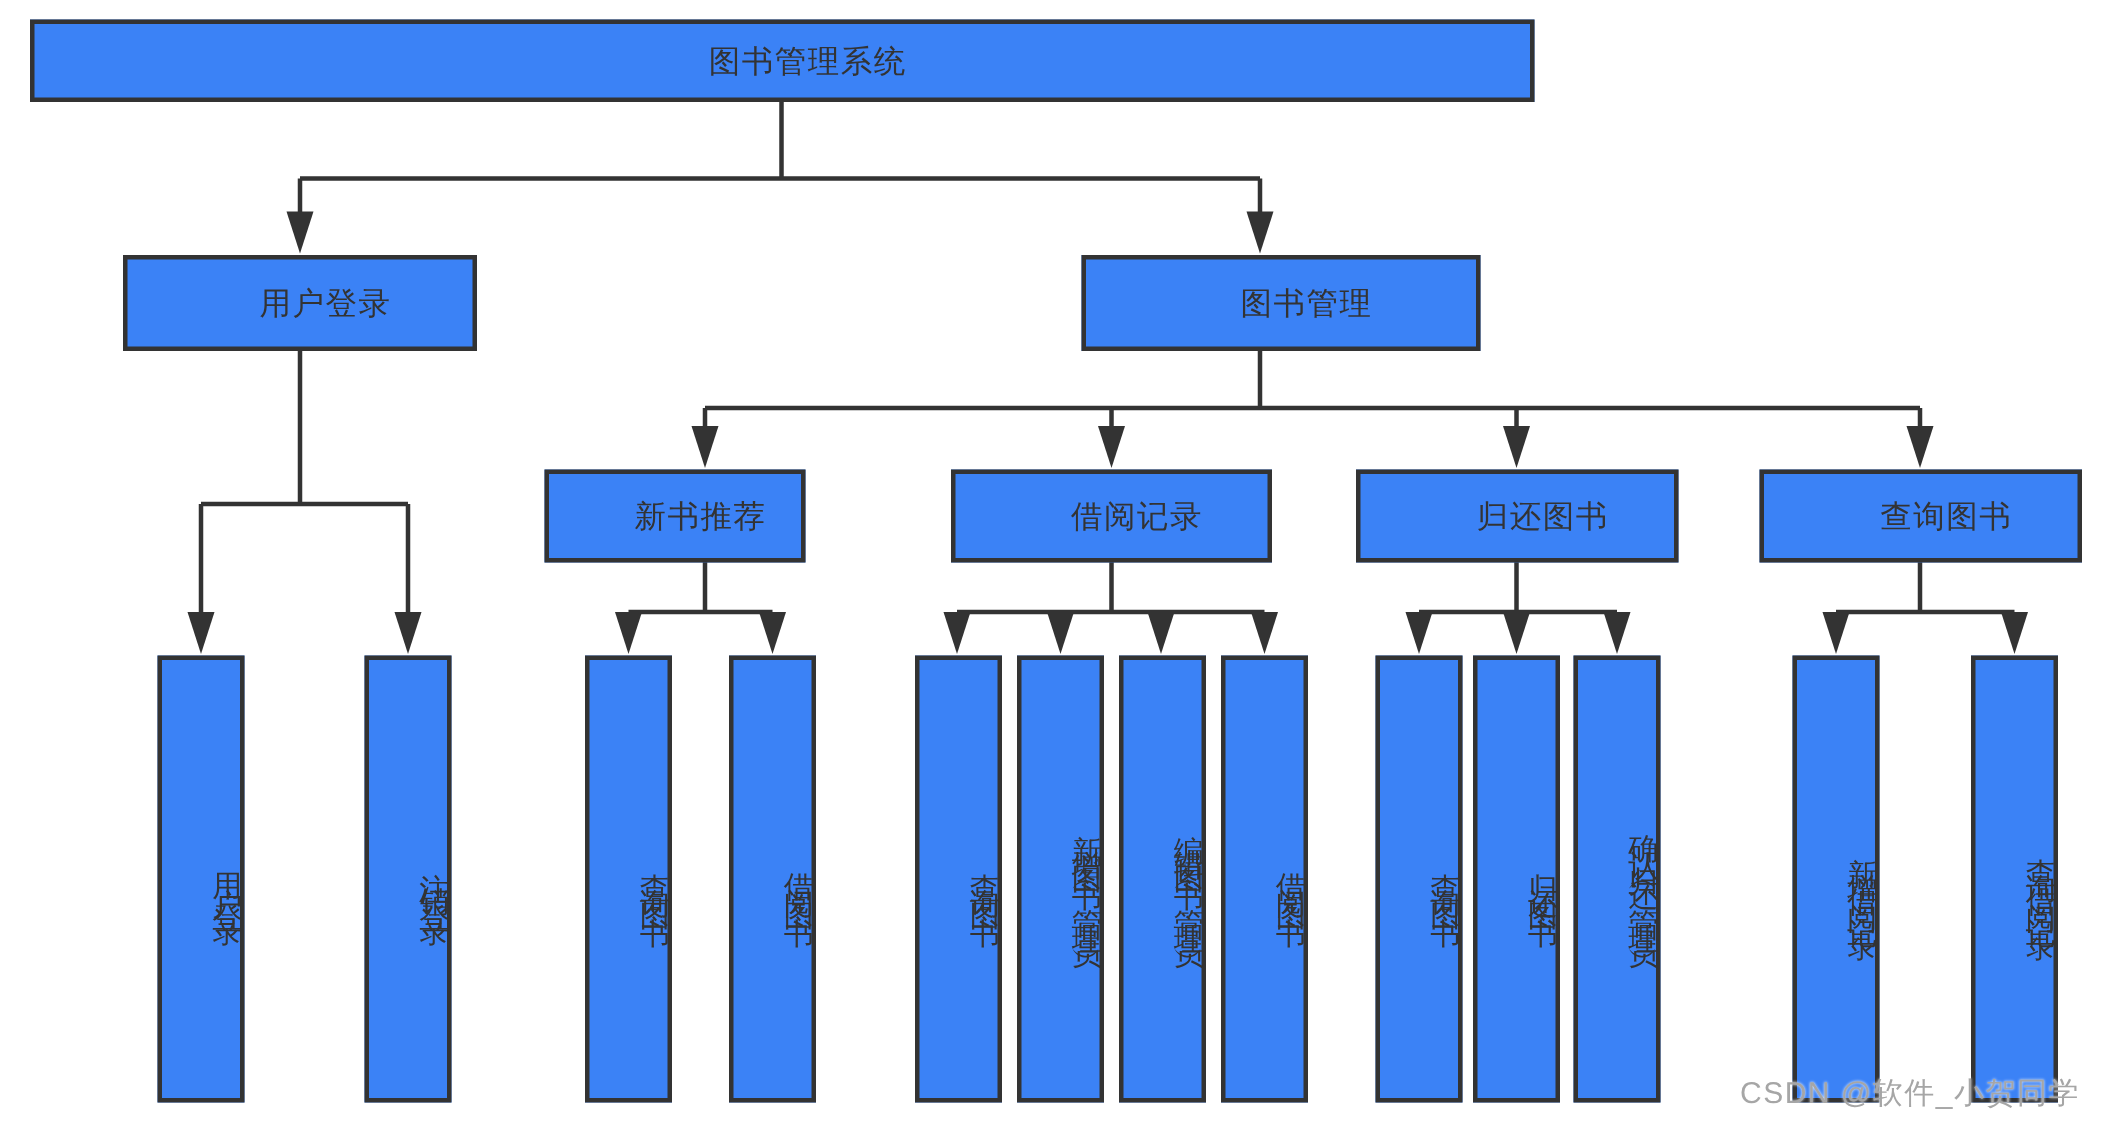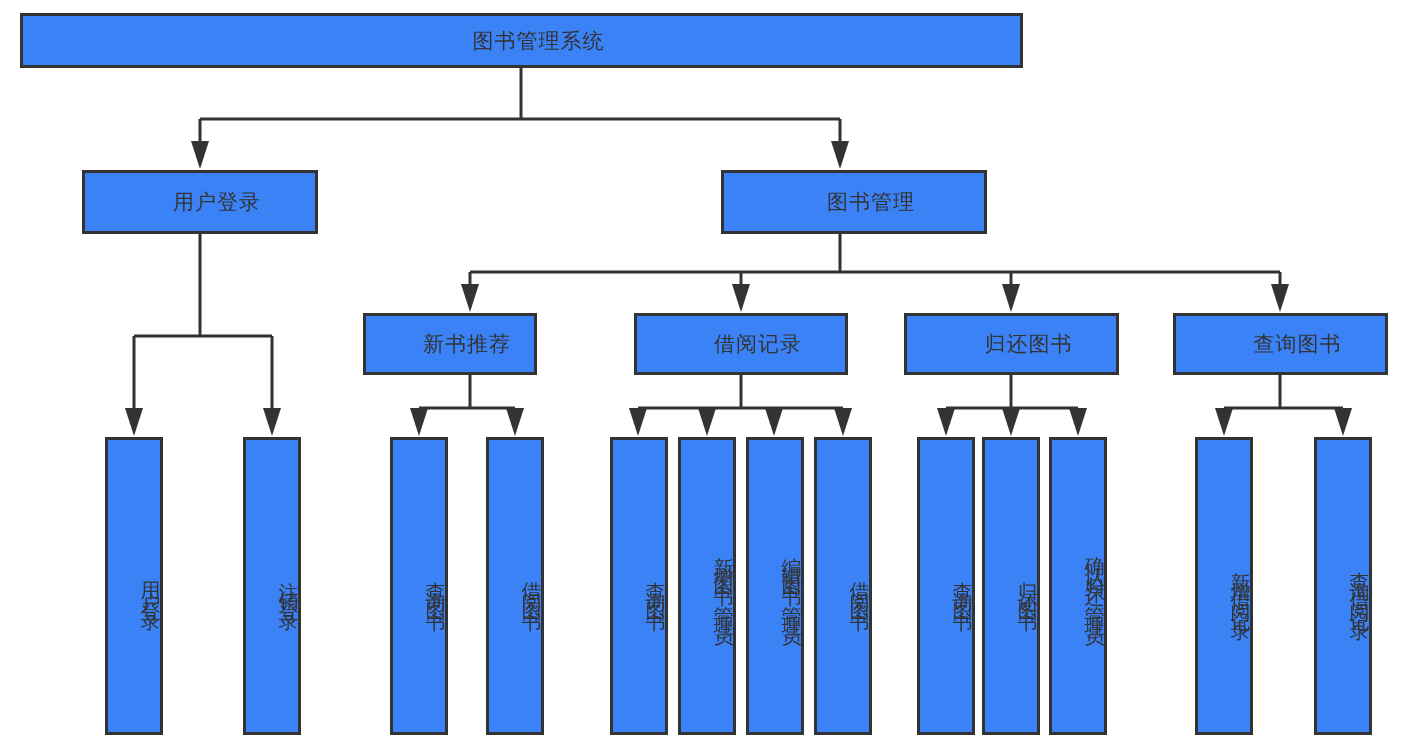--- a/index.html
+++ b/index.html
@@ -86,13 +86,14 @@
   <div class="box v" style="left:746px;top:437px;width:58px;height:298px">编辑图书（管理员）</div>
   <div class="box v" style="left:814px;top:437px;width:58px;height:298px">借阅图书</div>
 
   <div class="box v" style="left:917px;top:437px;width:58px;height:298px">查询图书</div>
   <div class="box v" style="left:982px;top:437px;width:58px;height:298px">归还图书</div>
   <div class="box v" style="left:1049px;top:437px;width:58px;height:298px">确认归还（管理员）</div>
 
   <div class="box v" style="left:1195px;top:437px;width:58px;height:298px">新增借阅记录</div>
   <div class="box v" style="left:1314px;top:437px;width:58px;height:298px">查询借阅记录</div>
 
+  <div class="watermark">CSDN @软件_小贺同学</div>
 </div>
 
 </body></html>

